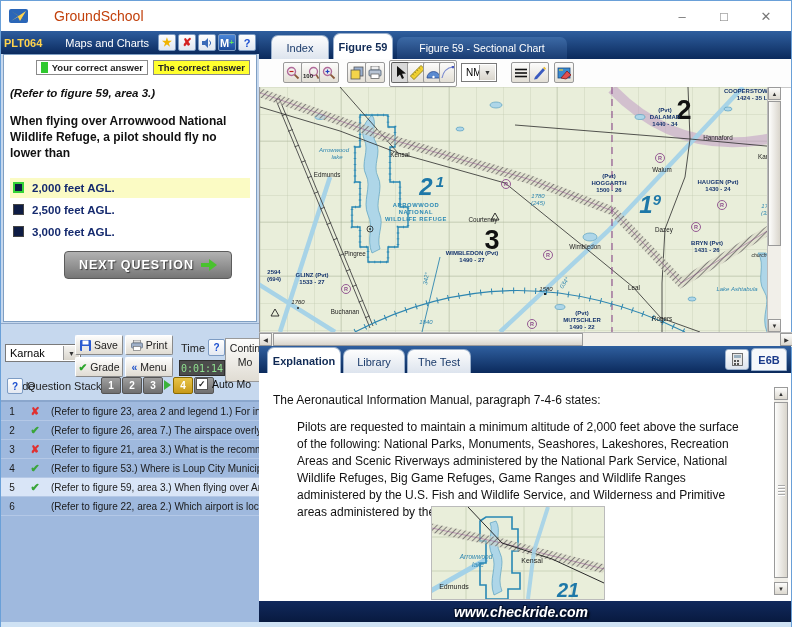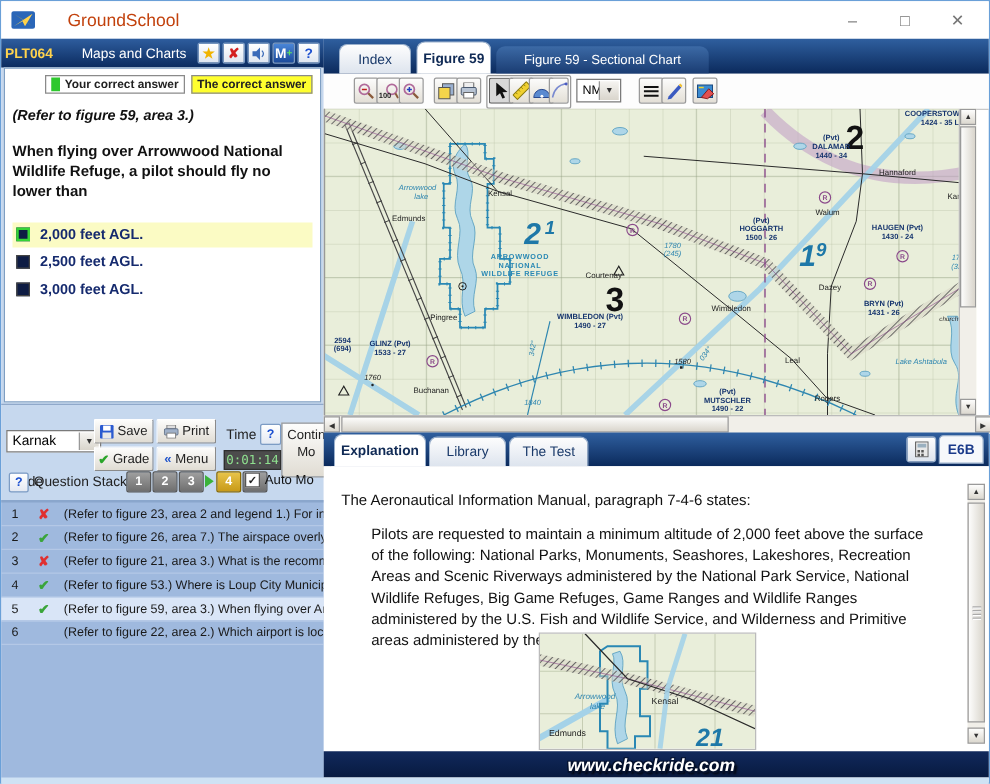--- a/index.html
+++ b/index.html
@@ -181,20 +181,27 @@
           </div>
           <div class="answer">
             <span class="cb"></span>
             <span class="ans-label">2,500 feet AGL.</span>
           </div>
           <div class="answer">
             <span class="cb"></span>
             <span class="ans-label">3,000 feet AGL.</span>
           </div>
         </div>
+      <div class="next-btn">
+        <span>NEXT QUESTION</span>
+        <svg width="16" height="12" viewBox="0 0 16 12">
+          <rect x="0" y="4" width="8" height="4" fill="#49c22e"></rect>
+          <polygon points="8,0 16,6 8,12" fill="#49c22e"></polygon>
+        </svg>
+      </div>
     </div>
 
     <div class="controls">
       <span class="ctl-label" style="left:6px;top:20px;margin-top:36px;">Mode</span>
       <div class="mode-select">
         <span>Karnak</span>
         <span class="mode-arrow">▼</span>
       </div>
       <div class="cbtn" style="left:74px;top:11px;">
         <svg width="11" height="11" viewBox="0 0 11 11">

